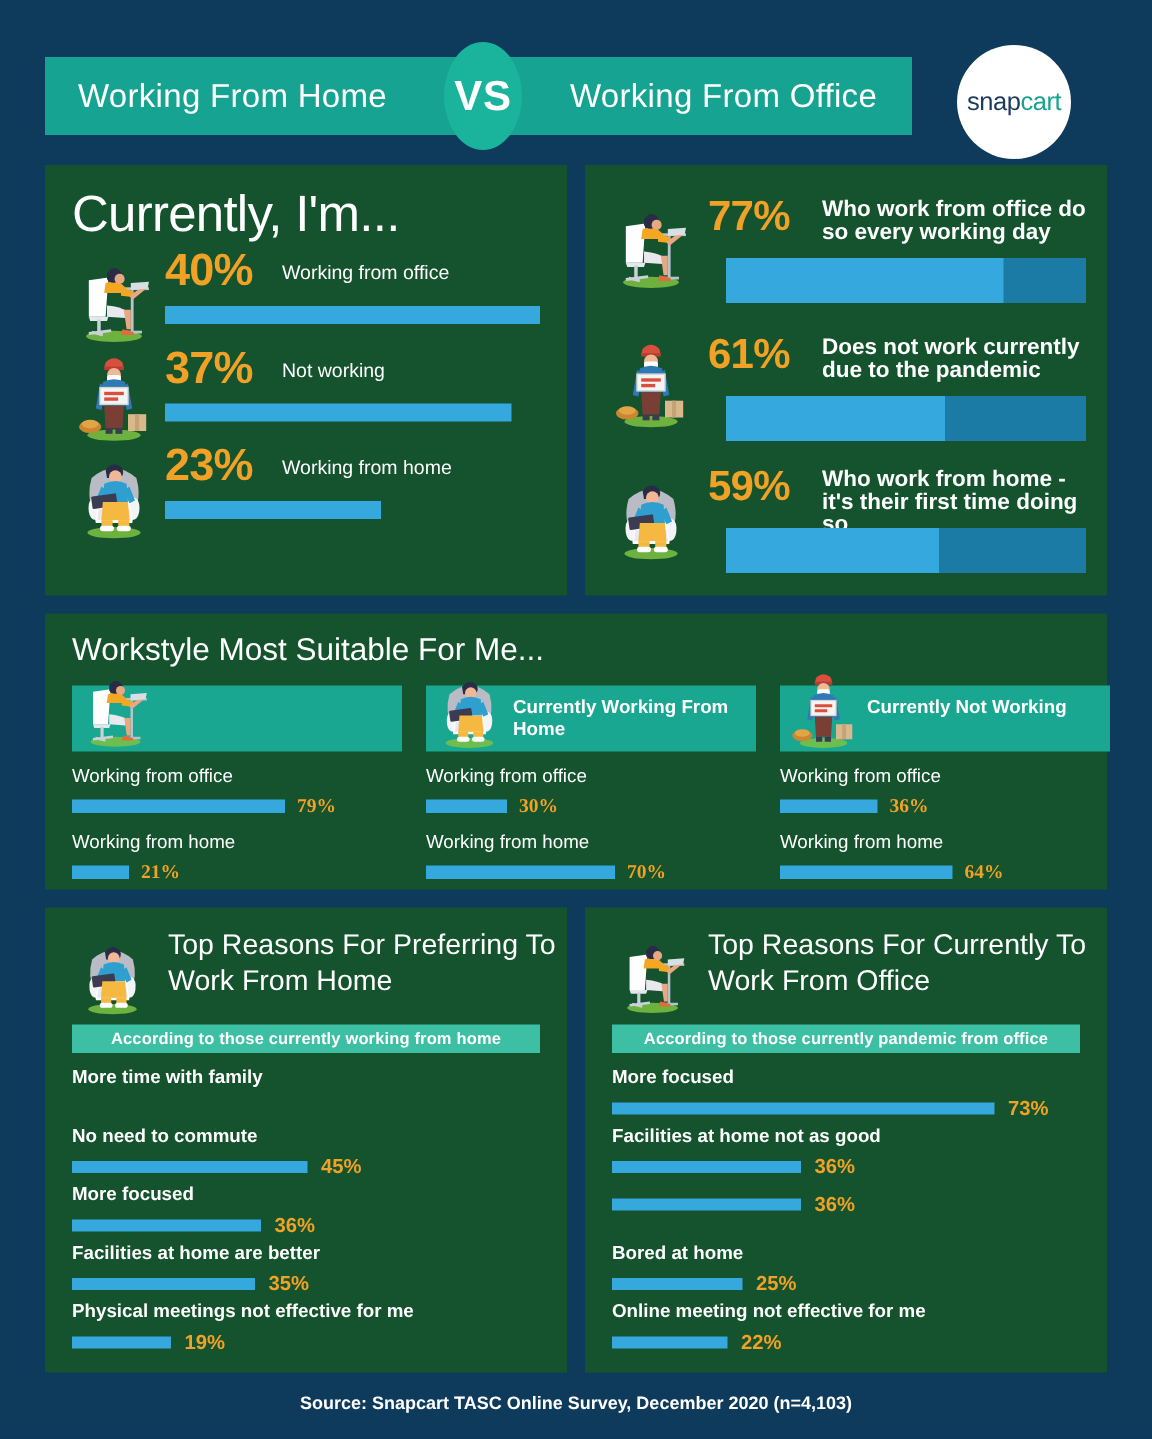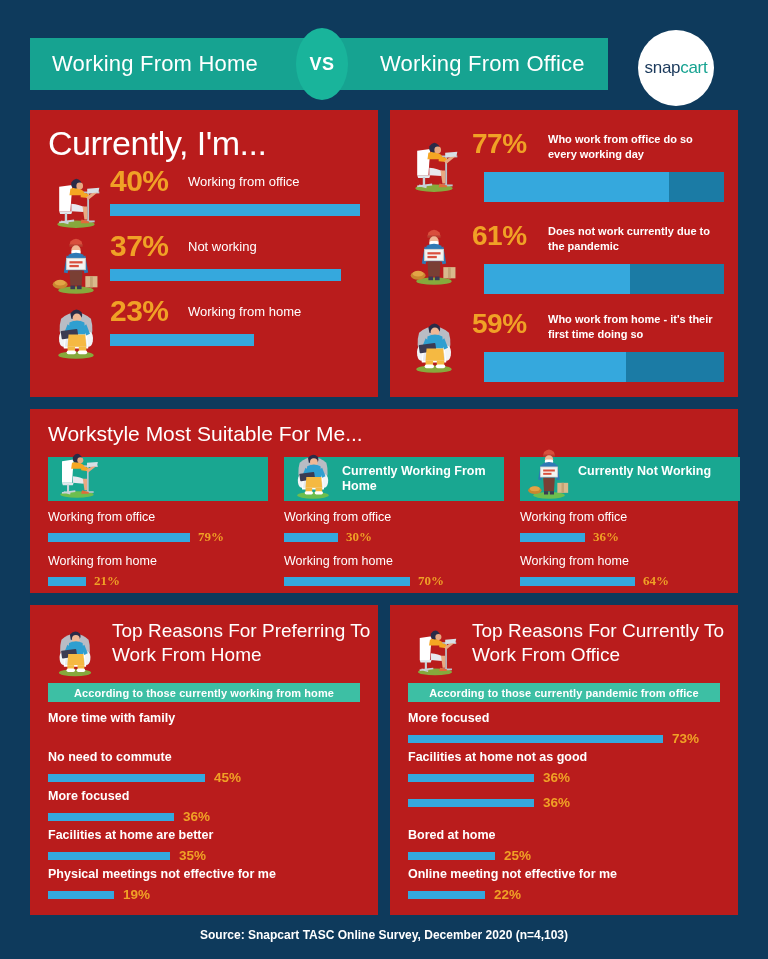--- a/index.html
+++ b/index.html
@@ -13,29 +13,29 @@
   .page{position:relative;width:768px;height:959px;background:#0e3a5c;}
 
   
   .header{position:absolute;left:30px;top:38px;width:578px;height:52px;background:#16a391;}
   .header .hrow{display:flex;align-items:center;height:52px;}
   .header .htxt{color:#fff;font-size:22px;letter-spacing:.2px;white-space:nowrap;}
   .header .left{padding-left:22px;width:268px;}
   .header .right{padding-left:60px;}
   .vs-circle{position:absolute;left:296px;top:28px;width:52px;height:72px;border-radius:50%;
              background:#19b49b;display:flex;align-items:center;justify-content:center;}
-  .vs-circle span{color:#fff;font-size:18px;font-weight:bold;letter-spacing:.5px;}
+  .vs-circle span{color:#fff;font-size:28px;font-weight:bold;letter-spacing:.5px;}
   .logo{position:absolute;left:638px;top:30px;width:76px;height:76px;border-radius:50%;background:#fff;
         display:flex;align-items:center;justify-content:center;}
   .logo .ltxt{font-size:17px;letter-spacing:-.3px;}
   .logo .snap{color:#1b3a5c;}
   .logo .cart{color:#16a391;}
 
   
-  .panel{position:absolute;background:#b91c1c;}
+  .panel{position:absolute;background:#14532d;}
   .p-tl{left:30px;top:110px;width:348px;height:287px;}
   .p-tr{left:390px;top:110px;width:348px;height:287px;}
   .p-mid{left:30px;top:409px;width:708px;height:184px;}
   .p-bl{left:30px;top:605px;width:348px;height:310px;}
   .p-br{left:390px;top:605px;width:348px;height:310px;}
 
   .big-title{color:#fff;font-size:34px;letter-spacing:-.5px;}
   .mid-title{color:#fff;font-size:21px;}
 
   
@@ -45,21 +45,21 @@
   .cur-lab{position:absolute;left:140px;top:6px;color:#fff;font-size:13px;white-space:nowrap;}
   .cur-bar-track{position:absolute;left:62px;top:36px;height:12px;width:250px;background:transparent;}
   .cur-bar-fill{height:12px;background:#35a8dd;}
 
   .note{position:absolute;left:18px;top:355px;width:320px;color:#fff;font-size:12.5px;line-height:16px;font-weight:bold;}
 
   
   .rt-row{position:absolute;left:16px;width:318px;}
   .rt-ill{position:absolute;left:0;top:2px;width:56px;height:62px;}
   .rt-pct{position:absolute;left:66px;top:-2px;color:#f0a126;font-size:28px;font-weight:bold;letter-spacing:-.5px;}
-  .rt-lab{position:absolute;left:142px;top:2px;color:#fff;font-size:11px;line-height:15px;font-weight:bold;}
+  .rt-lab{position:absolute;left:142px;top:2px;color:#fff;font-size:15px;line-height:15px;font-weight:bold;}
   .rt-track{position:absolute;left:78px;top:42px;width:240px;height:30px;background:#1b7ba5;}
   .rt-fill{height:30px;background:#35a8dd;}
 
   
   .ws-card{position:absolute;top:48px;width:220px;}
   .ws-head{position:relative;height:44px;background:#19a791;}
   .ws-head-ill{position:absolute;left:4px;top:-14px;width:50px;height:58px;}
   .ws-head-txt{position:absolute;left:58px;top:7px;color:#fff;font-size:12.5px;font-weight:bold;line-height:15px;}
   .ws-lab{color:#fff;font-size:12.5px;margin-top:9px;}
   .ws-barline{display:flex;align-items:center;margin-top:5px;}

